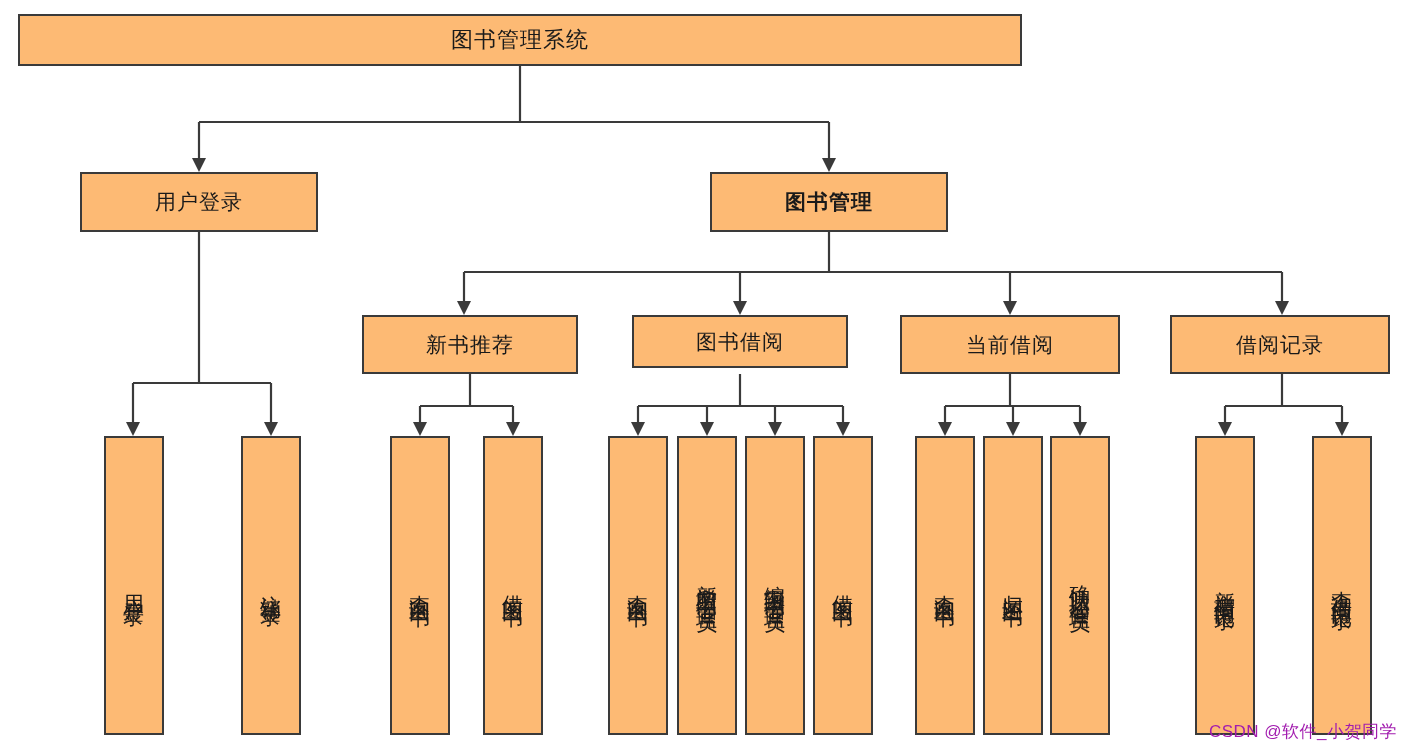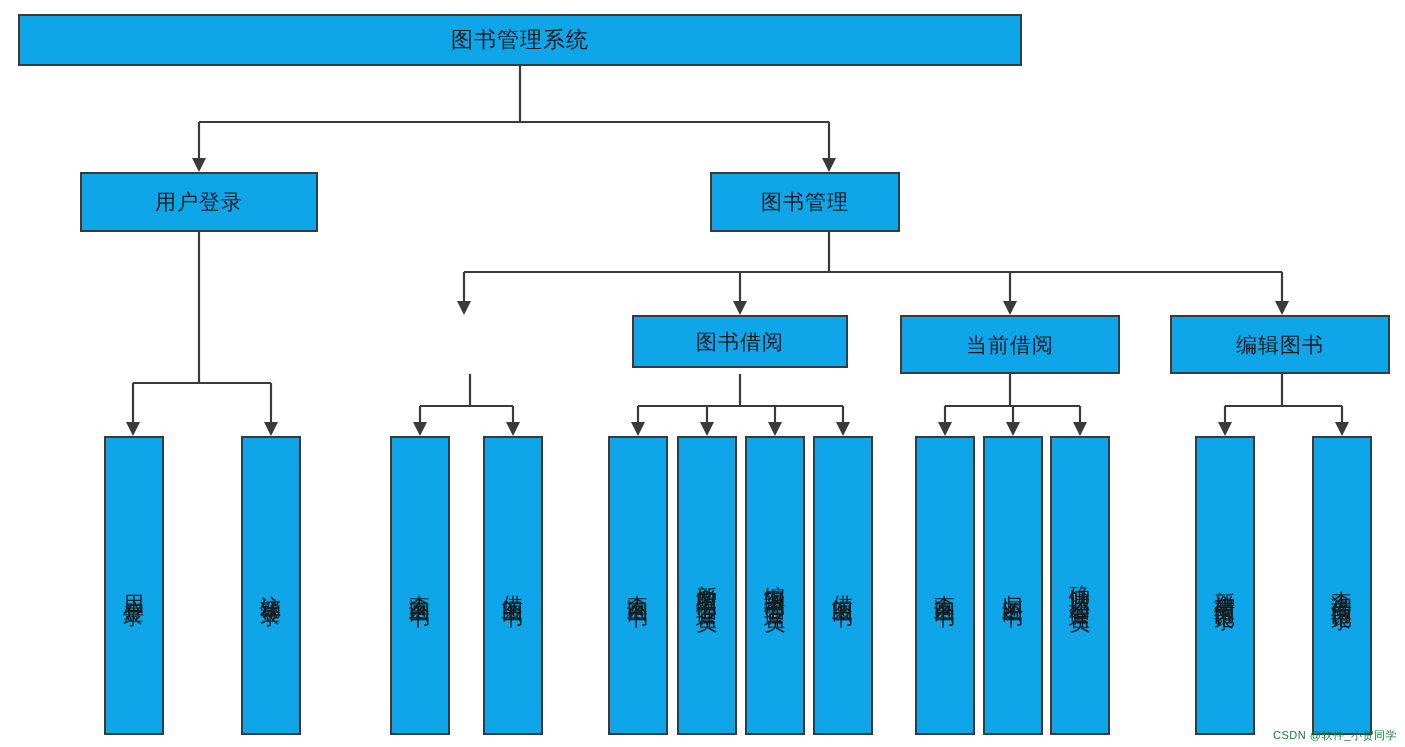--- a/index.html
+++ b/index.html
@@ -4,37 +4,37 @@
 <style>
   html,body{margin:0;padding:0;}
   body{
     width:1405px;height:747px;background:#ffffff;
     font-family:"Liberation Sans","DejaVu Sans",sans-serif;
     overflow:hidden;position:relative;
   }
   #diagram{position:absolute;left:0;top:0;width:1405px;height:747px;}
   .node{
     position:absolute;box-sizing:border-box;
-    border:2px solid #3a3a3a;background:#0ea5e9;
+    border:2px solid #3a3a3a;background:#fdba74;
     display:flex;align-items:center;justify-content:center;
     color:#1a1a1a;
   }
   .node.horiz{font-size:21px;letter-spacing:1px;}
   .node.root{font-size:22px;letter-spacing:1px;}
   .node.leaf{
     font-size:21px;
     writing-mode:vertical-rl;
     text-orientation:upright;
     letter-spacing:4px;
     line-height:1;
     padding:6px 0;
   }
   .wm{
     position:absolute;right:8px;bottom:4px;
-    font-size:11px;color:#15803d;letter-spacing:0.5px;
+    font-size:17px;color:#a21caf;letter-spacing:0.5px;
     white-space:nowrap;
   }
   svg#wires{position:absolute;left:0;top:0;width:1405px;height:747px;pointer-events:none;}
   svg#wires path,svg#wires line{stroke:#3a3a3a;stroke-width:2.2;fill:none;}
   svg#wires polygon{fill:#3a3a3a;}
 </style>
 </head>
 <body>
 
 <div id="diagram">
@@ -97,25 +97,26 @@
     <line x1="1225" y1="406" x2="1342" y2="406"></line>
     <line x1="1225" y1="406" x2="1225" y2="424"></line>
     <line x1="1342" y1="406" x2="1342" y2="424"></line>
     <polygon points="1218,422 1232,422 1225,436"></polygon>
     <polygon points="1335,422 1349,422 1342,436"></polygon>
   </svg>
 
   <div class="node root" style="left:18px;top:14px;width:1004px;height:52px;">图书管理系统</div>
 
   <div class="node horiz" style="left:80px;top:172px;width:238px;height:60px;">用户登录</div>
-  <div class="node horiz" style="left:710px;top:172px;width:190px;height:60px;">图书管理</div>
+  <div class="node horiz" style="left:710px;top:172px;width:238px;height:60px;font-weight:bold;">图书管理</div>
 
+  <div class="node horiz" style="left:362px;top:315px;width:216px;height:59px;">新书推荐</div>
   <div class="node horiz" style="left:632px;top:315px;width:216px;height:53px;">图书借阅</div>
   <div class="node horiz" style="left:900px;top:315px;width:220px;height:59px;text-align:center;">当前借阅</div>
-  <div class="node horiz" style="left:1170px;top:315px;width:220px;height:59px;">编辑图书</div>
+  <div class="node horiz" style="left:1170px;top:315px;width:220px;height:59px;">借阅记录</div>
 
   <div class="node leaf" style="left:104px;top:436px;width:60px;height:299px;">用户登录</div>
   <div class="node leaf" style="left:241px;top:436px;width:60px;height:299px;">注销登录</div>
 
   <div class="node leaf" style="left:390px;top:436px;width:60px;height:299px;">查询图书</div>
   <div class="node leaf" style="left:483px;top:436px;width:60px;height:299px;">借阅图书</div>
 
   <div class="node leaf" style="left:608px;top:436px;width:60px;height:299px;">查询图书</div>
   <div class="node leaf" style="left:677px;top:436px;width:60px;height:299px;">新增图书（管理员）</div>
   <div class="node leaf" style="left:745px;top:436px;width:60px;height:299px;">编辑图书（管理员）</div>

